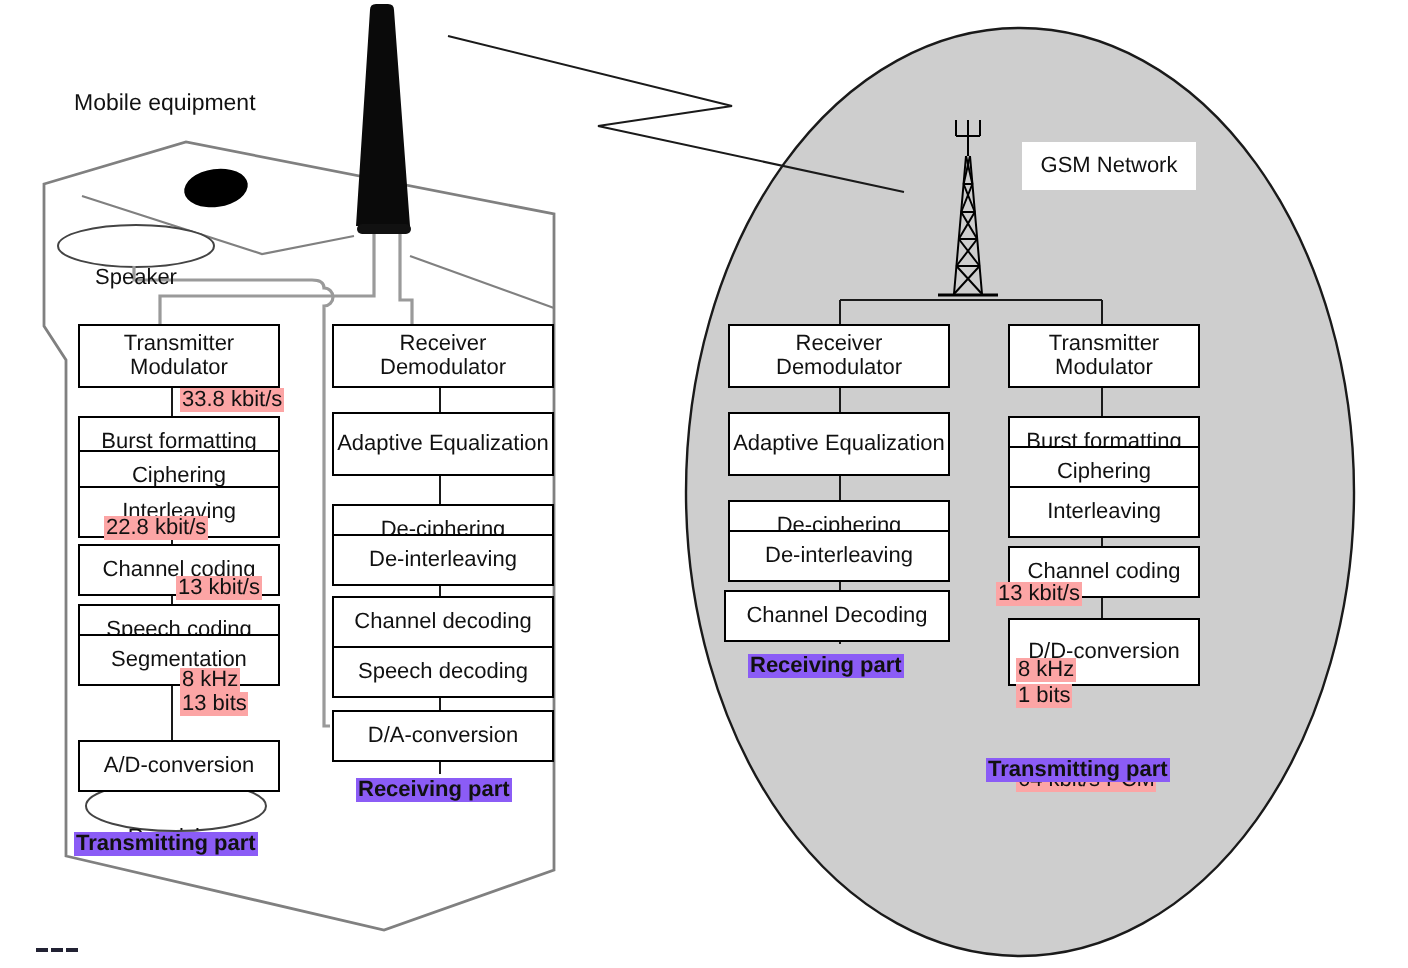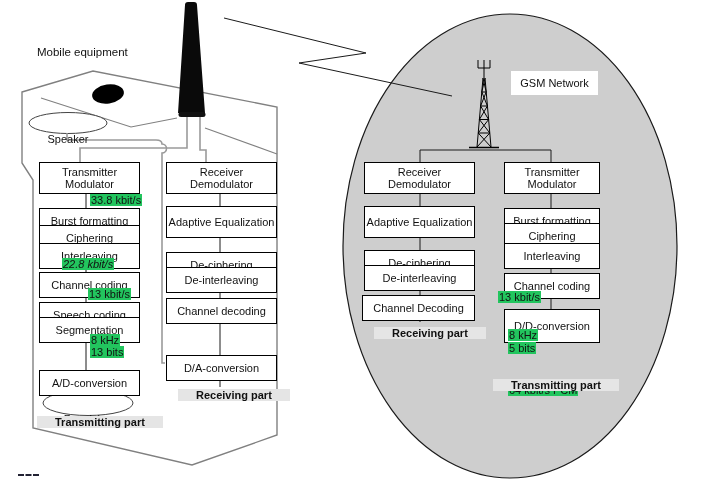--- a/index.html
+++ b/index.html
@@ -7,22 +7,22 @@
     position:relative;width:704px;height:484px;background:#ffffff;overflow:hidden;
     font-family:"Liberation Sans", sans-serif;color:#111;border-radius:16px;
   }
   .canvas svg{position:absolute;left:0;top:0;z-index:1;}
   .lbl{position:absolute;z-index:2;font-size:11px;line-height:12px;white-space:nowrap;}
   .box{
     position:absolute;z-index:2;box-sizing:border-box;background:#ffffff;
     border:1px solid #000;display:flex;align-items:center;justify-content:center;
     text-align:center;font-size:11px;line-height:12px;padding:12px 1px;
   }
-  .rate{background:#22c55e;padding:0 1px;}
-  .part{font-weight:bold;background:#e5e5e5;padding:0 18px;}
+  .rate{background:#fca5a5;padding:0 1px;}
+  .part{font-weight:bold;background:#8b5cf6;padding:0 1px;}
   .ovaltext{position:absolute;z-index:2;font-size:11px;line-height:12px;text-align:center;margin-top:16px;}
   .title{font-size:11.5px;}
   .dashes{
     position:absolute;z-index:2;width:21px;height:0;border-top:2px dashed #223;
   }
 </style>
 </head>
 <body>
 
 <div class="canvas">
@@ -81,54 +81,55 @@
   <div class="lbl title" style="left:37px;top:46px;">Mobile equipment</div>
 
   <div class="ovaltext" style="left:30px;top:117px;width:76px;">Speaker</div>
   <div class="ovaltext" style="left:44px;top:397px;width:88px;">Receiving</div>
 
   <div class="box" style="left:39px;top:162px;width:101px;height:32px;">Transmitter Modulator</div>
   <div class="lbl rate" style="left:90px;top:194px;">33.8 kbit/s</div>
   <div class="box" style="left:39px;top:208px;width:101px;height:17px;">Burst formatting</div>
   <div class="box" style="left:39px;top:225px;width:101px;height:16px;">Ciphering</div>
   <div class="box" style="left:39px;top:243px;width:101px;height:16px;">Interleaving</div>
-  <div class="lbl rate" style="left:62px;top:258px;font-style:italic;">22.8 kbit/s</div>
+  <div class="lbl rate" style="left:52px;top:258px;">22.8 kbit/s</div>
   <div class="box" style="left:39px;top:272px;width:101px;height:16px;">Channel coding</div>
   <div class="lbl rate" style="left:88px;top:288px;">13 kbit/s</div>
   <div class="box" style="left:39px;top:302px;width:101px;height:16px;">Speech coding</div>
   <div class="box" style="left:39px;top:317px;width:101px;height:16px;">Segmentation</div>
   <div class="lbl rate" style="left:90px;top:334px;">8 kHz</div>
   <div class="lbl rate" style="left:90px;top:346px;">13 bits</div>
   <div class="box" style="left:39px;top:370px;width:101px;height:16px;">A/D-conversion</div>
   <div class="lbl part" style="left:37px;top:416px;">Transmitting part</div>
 
   <div class="box" style="left:166px;top:162px;width:111px;height:32px;">Receiver Demodulator</div>
   <div class="box" style="left:166px;top:206px;width:111px;height:32px;">Adaptive Equalization</div>
   <div class="box" style="left:166px;top:252px;width:111px;height:16px;">De-ciphering</div>
   <div class="box" style="left:166px;top:267px;width:111px;height:16px;">De-interleaving</div>
   <div class="box" style="left:166px;top:298px;width:111px;height:16px;">Channel decoding</div>
+  <div class="box" style="left:166px;top:323px;width:111px;height:17px;">Speech decoding</div>
   <div class="box" style="left:166px;top:355px;width:111px;height:17px;text-align:right;">D/A-conversion</div>
   <div class="lbl part" style="left:178px;top:389px;">Receiving part</div>
 
   <div class="box" style="left:511px;top:71px;width:87px;height:17px;border:none;">GSM Network</div>
 
   <div class="box" style="left:364px;top:162px;width:111px;height:32px;">Receiver Demodulator</div>
   <div class="box" style="left:364px;top:206px;width:111px;height:32px;">Adaptive Equalization</div>
   <div class="box" style="left:364px;top:250px;width:111px;height:16px;">De-ciphering</div>
   <div class="box" style="left:364px;top:265px;width:111px;height:16px;">De-interleaving</div>
   <div class="box" style="left:362px;top:295px;width:113px;height:17px;">Channel Decoding</div>
   <div class="lbl part" style="left:374px;top:327px;">Receiving part</div>
 
   <div class="box" style="left:504px;top:162px;width:96px;height:32px;">Transmitter Modulator</div>
   <div class="box" style="left:504px;top:208px;width:96px;height:16px;">Burst formatting</div>
   <div class="box" style="left:504px;top:223px;width:96px;height:17px;">Ciphering</div>
   <div class="box" style="left:504px;top:243px;width:96px;height:17px;">Interleaving</div>
   <div class="box" style="left:504px;top:273px;width:96px;height:17px;">Channel coding</div>
   <div class="lbl rate" style="left:498px;top:291px;">13 kbit/s</div>
   <div class="box" style="left:504px;top:309px;width:96px;height:34px;">D/D-conversion</div>
   <div class="lbl rate" style="left:508px;top:329px;">8 kHz</div>
-  <div class="lbl rate" style="left:508px;top:342px;">5 bits</div>
+  <div class="lbl rate" style="left:508px;top:342px;">1 bits</div>
   <div class="lbl rate" style="left:508px;top:355px;margin-top:29px;">64 kbit/s PCM</div>
   <div class="lbl part" style="left:493px;top:379px;">Transmitting part</div>
 
   <div class="dashes" style="left:18px;top:474px;"></div>
 
 </div>
 
 </body></html>

